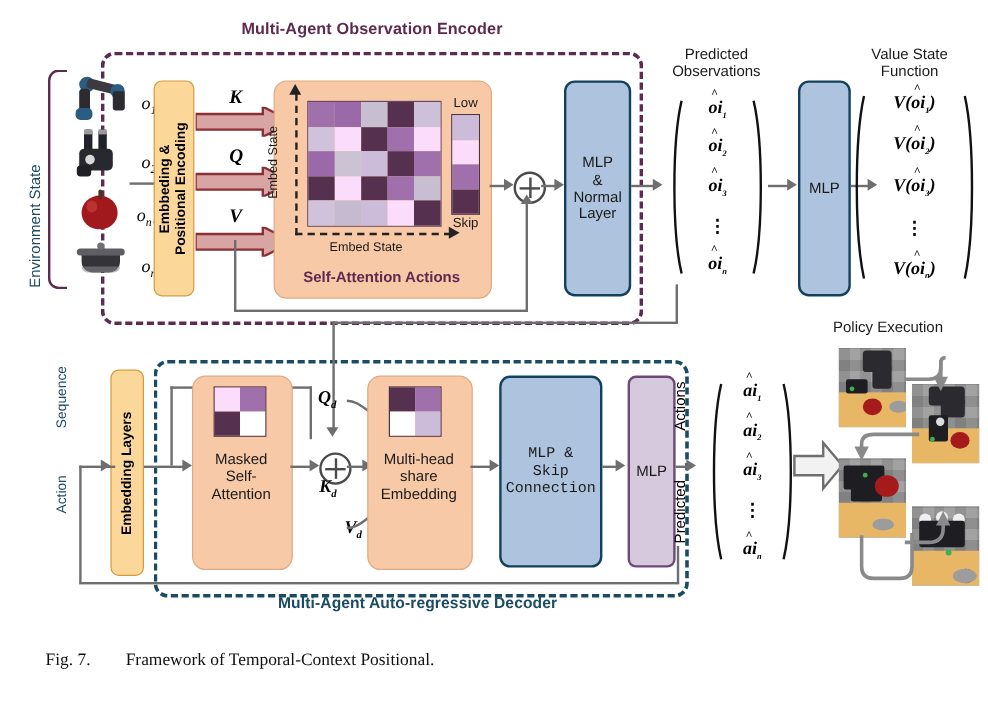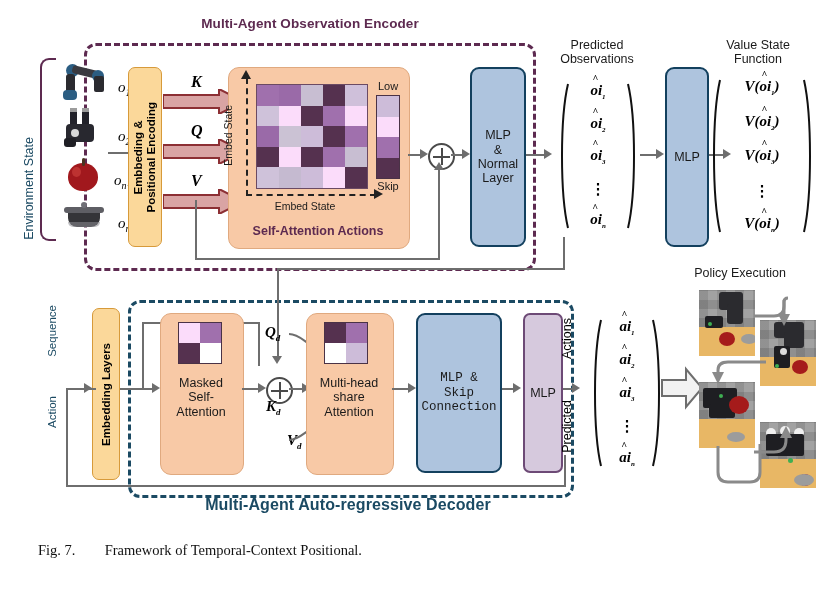--- a/index.html
+++ b/index.html
@@ -10,21 +10,21 @@
 
   
   .lbl{font-size:12.5px;line-height:1.15;text-align:center;color:#1a1a1a;}
   .math{font-family:"Liberation Serif", serif;font-style:italic;}
   .bold{font-weight:bold;}
 
   
   .enc-frame{border:3.5px dashed #5d2a50;border-radius:12px;}
   .dec-frame{border:3.5px dashed #1b4a63;border-radius:12px;}
   .enc-title{color:#5d2a50;font-weight:bold;font-size:13.5px;letter-spacing:.1px;}
-  .dec-title{color:#1b4a63;font-weight:bold;font-size:16px;letter-spacing:.1px;}
+  .dec-title{color:#1b4a63;font-weight:bold;font-size:13px;letter-spacing:.1px;}
 
   
   .box{box-sizing:border-box;display:flex;align-items:center;justify-content:center;text-align:center;}
   .box-yellow{background:#fbd89a;border:1.6px solid #d79a3a;border-radius:7px;}
   .box-peach{background:#f8c9a6;border:1.6px solid #e0a97f;border-radius:11px;}
   .box-blue{background:#aec4de;border:2px solid #13405e;border-radius:9px;}
   .box-lilac{background:#d6c9dd;border:2px solid #6d4a76;border-radius:7px;}
 
   .vtext{writing-mode:vertical-rl;transform:rotate(180deg);white-space:nowrap;}
 
@@ -324,21 +324,21 @@
 
 <div class="abs box-peach" style="left:306px;top:313px;width:86px;height:160px;"></div>
 <div class="abs grid2" style="left:324px;top:322px;width:44px;height:42px;">
     <div style="background: rgb(85, 49, 79);"></div>
     <div style="background: rgb(160, 112, 173);"></div>
     <div style="background: rgb(255, 255, 255);"></div>
     <div style="background: rgb(205, 188, 217);"></div>
   </div>
 <div class="abs lbl nosel" style="left:306px;top:376px;width:86px;white-space:pre-line;font-size:12.5px;">Multi-head
 share
-Attention</div>
+Embedding</div>
 
 <div class="abs ln ln-h" style="left:392px;top:388px;width:18px;"></div>
 <div class="abs" style="left:408px;top:383px;width:0;height:0;border-left:8px solid #6e6e6e;border-top:5px solid transparent;border-bottom:5px solid transparent;"></div>
 
 <div class="abs box box-blue" style="left:416px;top:313px;width:86px;height:160px;">
   <span class="lbl" style="white-space:pre-line;font-size:12.5px;font-family:Liberation Mono, monospace;">MLP &amp;
 Skip
 Connection</span>
 </div>
 <div class="abs ln ln-h" style="left:502px;top:388px;width:14px;"></div>

